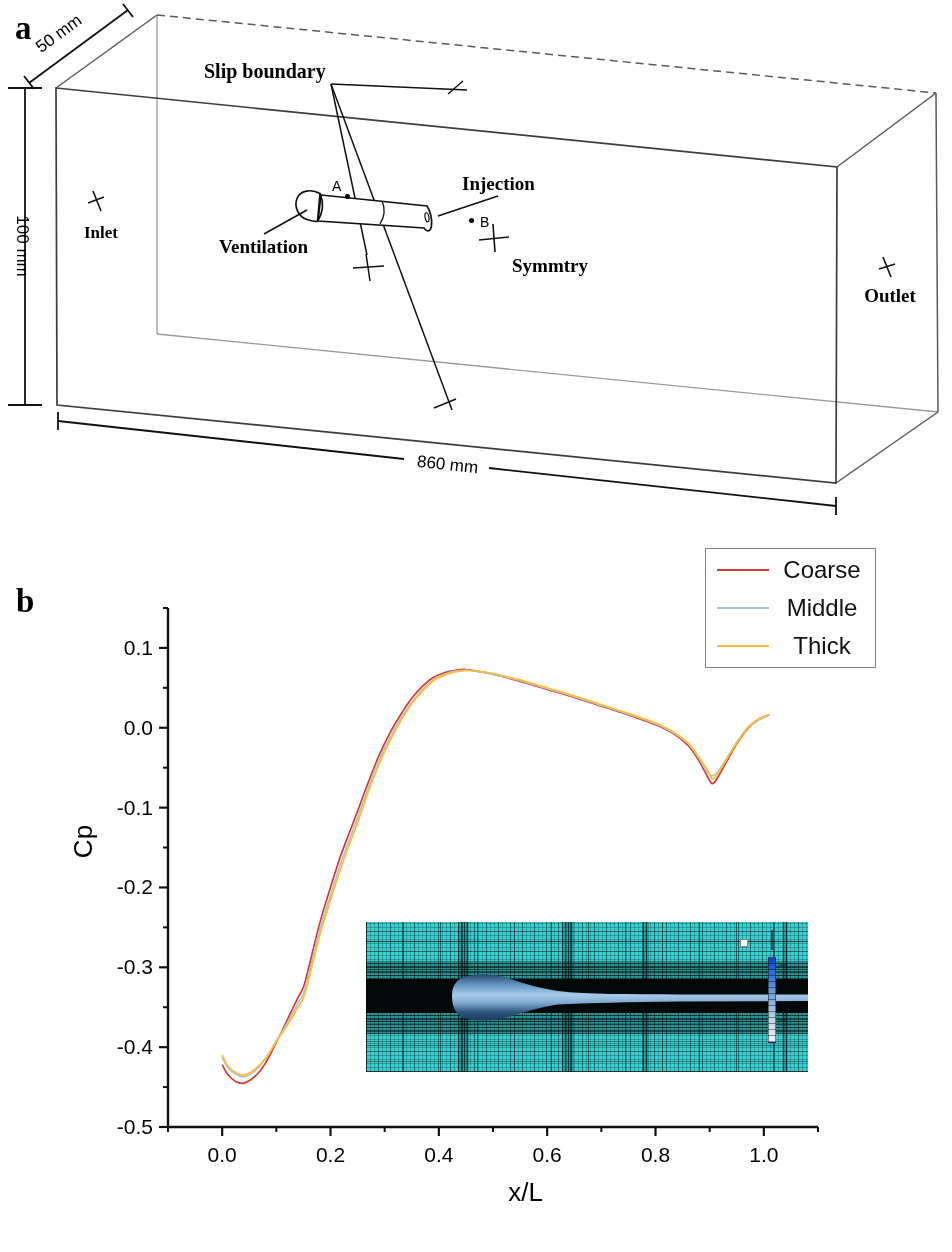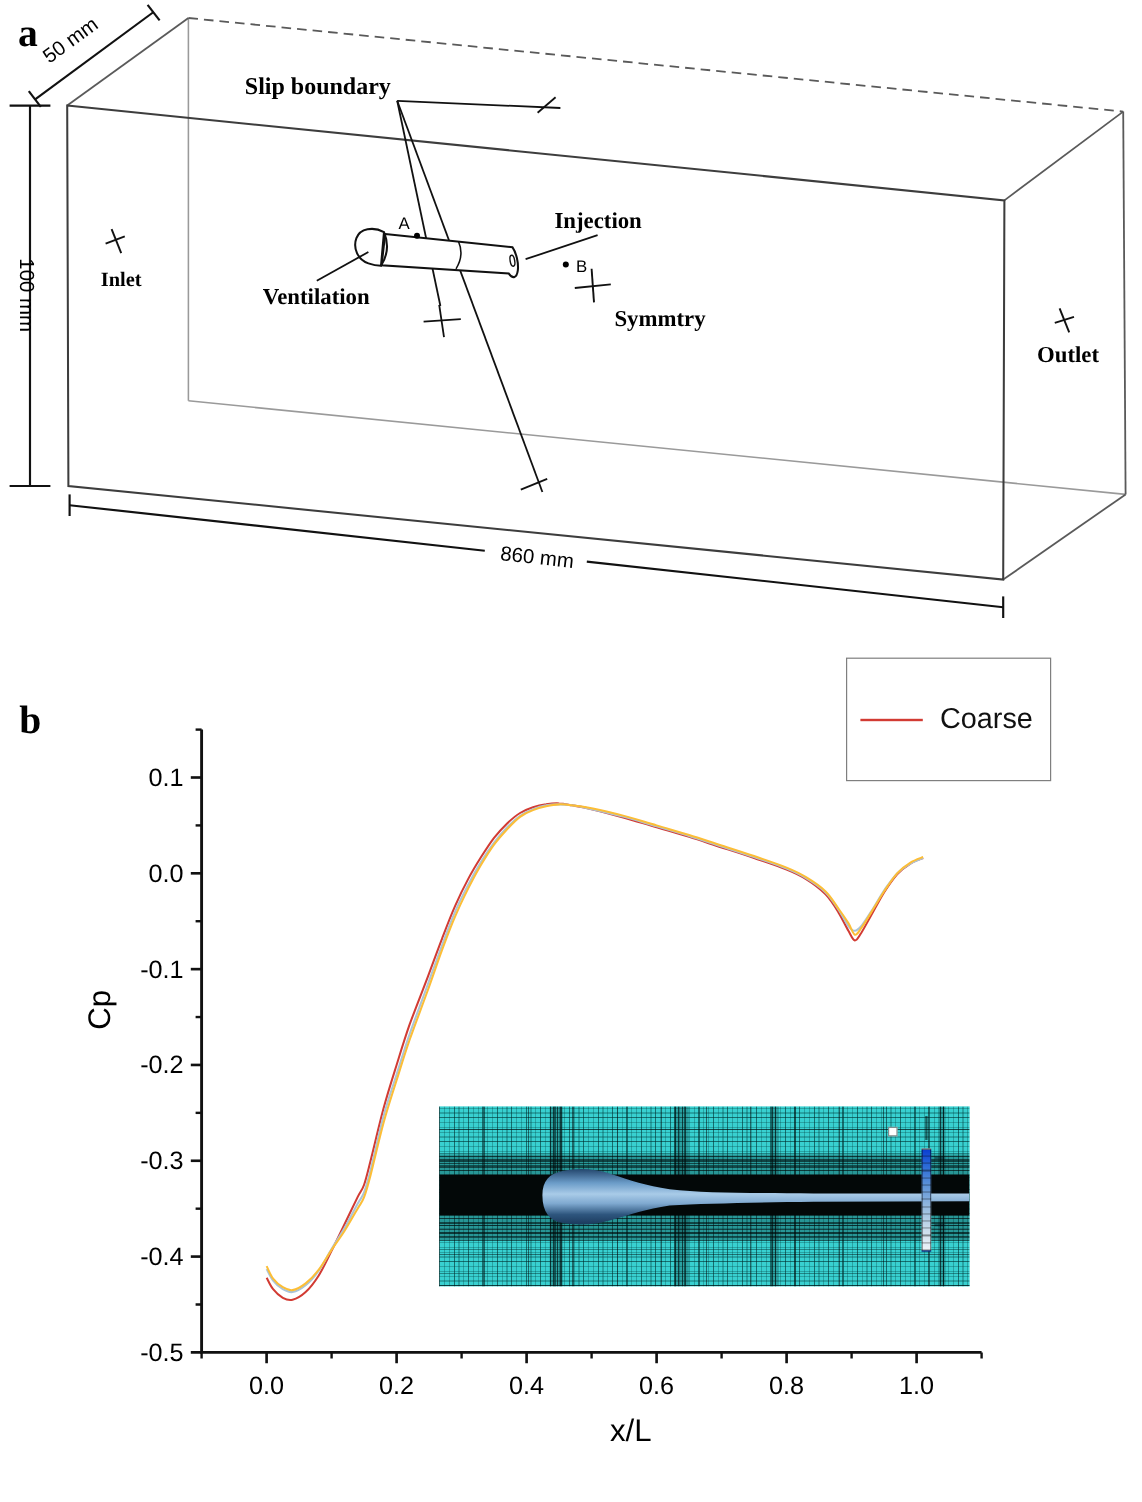--- a/index.html
+++ b/index.html
@@ -8,21 +8,21 @@
   .panel-label{position:absolute;font:bold 33px "Liberation Serif",serif;color:#000;}
   #label-a{left:15px;top:10px;}
   #label-b{left:16px;top:583px;}
   svg{position:absolute;left:0;top:0;}
   
   .tick-label{font:21px "Liberation Sans",sans-serif;fill:#000;}
   .axis-label{position:absolute;font:26px "Liberation Sans",sans-serif;color:#000;}
   #ylab{left:48px;top:826px;width:70px;text-align:center;transform:rotate(-90deg);}
   #xlab{left:443px;top:1177px;width:100px;text-align:right;}
   
-  .legend{position:absolute;left:705px;top:548px;width:171px;height:103px;
+  .legend{position:absolute;left:705px;top:548px;width:171px;height:120px;
           border:1.6px solid #7f7f7f;background:#fff;display:flex;flex-direction:column;justify-content:space-around;padding:2px 0;box-sizing:border-box;}
   .legend-row{display:flex;align-items:center;height:32px;}
   .legend-swatch{width:52px;margin-left:11px;border-top:2.4px solid #000;}
   .legend-text{flex:1;text-align:center;font:24px "Liberation Sans",sans-serif;color:#111;}
   
   .inset{position:absolute;left:366px;top:922px;width:442px;height:150px;overflow:hidden;background:#38d0d0;}
   .inset-grid{position:absolute;inset:0;
     background:
       repeating-linear-gradient(90deg,rgba(0,0,0,.50) 0 1px,transparent 1px 37px),
       repeating-linear-gradient(0deg,rgba(0,0,0,.45) 0 1px,transparent 1px 26px),
@@ -178,20 +178,28 @@
     </svg>
 
   <div class="axis-label" id="ylab">Cp</div>
   <div class="axis-label" id="xlab">x/L</div>
 
   <div class="legend">
     <div class="legend-row">
       <div class="legend-swatch" style="border-top-color: rgb(210, 59, 51);"></div>
       <div class="legend-text">Coarse</div>
     </div>
+    <div class="legend-row">
+      <div class="legend-swatch" style="border-top-color: rgb(169, 196, 217);"></div>
+      <div class="legend-text">Middle</div>
+    </div>
+    <div class="legend-row">
+      <div class="legend-swatch" style="border-top-color: rgb(252, 190, 55);"></div>
+      <div class="legend-text">Thick</div>
+    </div>
   </div>
 
   <div class="inset">
     <div class="inset-grid"></div>
     <div class="strip-v" style="left:92px;width:11px;"></div>
     <div class="strip-v" style="left:196px;width:12px;"></div>
     <div class="strip-v" style="left:277px;width:6px;"></div>
     <div class="strip-v" style="left:417px;width:5px;"></div>
     <div class="band-dense" style="top:40px;height:17px;"></div>
     <div class="band-dense" style="top:91px;height:21px;"></div>

